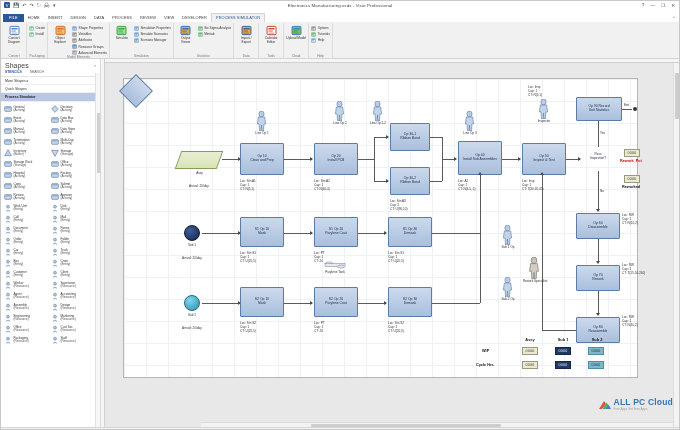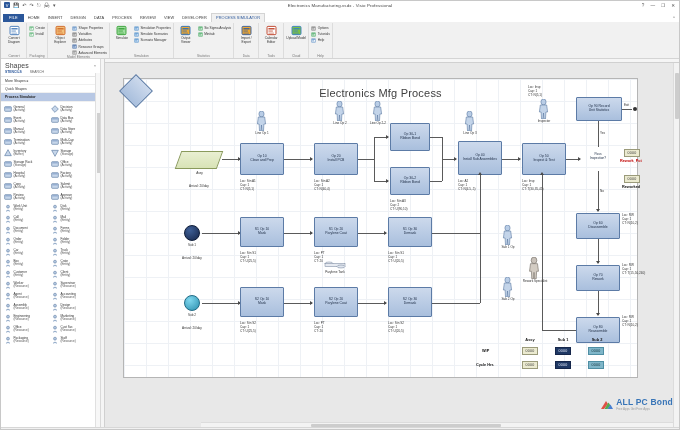--- a/index.html
+++ b/index.html
@@ -782,21 +782,20 @@
       <div class="shp-vsb">
         <div class="thumb"></div>
       </div>
     </div>
 
     <div class="canvas-wrap">
       <div class="ruler-h"></div>
       <div class="ruler-v"></div>
 
       <div class="page">
-        <div class="ptitle">Electronics Mfg Process</div>
 
         <div class="para" style="left:54px; top:72px;"></div>
         <div class="annc" style="left:48px; top:92px; width:55px;">Assy</div>
         <div class="annc" style="left:40px; top:105px; width:70px;">Arrival: 20/day</div>
 
         <div class="entsrc" style="left:60px; top:146px; width:16px; height:16px;
              background:radial-gradient(circle at 35% 30%,#3e5f96,#16264a); border:1px solid #0e1c38;"></div>
         <div class="annc" style="left:48px; top:164px; width:40px;">Sub 1</div>
         <div class="annc" style="left:33px; top:177px; width:70px;">Arrival: 20/day</div>
 
@@ -1167,21 +1166,21 @@
 
       <div class="wm">
         <div class="logo">
           <svg viewBox="0 0 28 22" width="14" height="11">
             <polygon points="2,20 12,4 16,10 8,20" fill="#e04a3f"></polygon>
             <polygon points="9,20 17,7 21,13 15,20" fill="#4aa84a"></polygon>
             <polygon points="15,20 21,11 26,20" fill="#3f7ad0"></polygon>
           </svg>
         </div>
         <div>
-          <div class="t1">ALL PC Bond</div>
+          <div class="t1">ALL PC Cloud</div>
           <div class="t2">Free Apps Get Free Apps</div>
         </div>
       </div>
 
       <div class="vsb">
         <div class="thumb"></div>
       </div>
       <div class="hsb">
         <div class="thumb"></div>
       </div>

